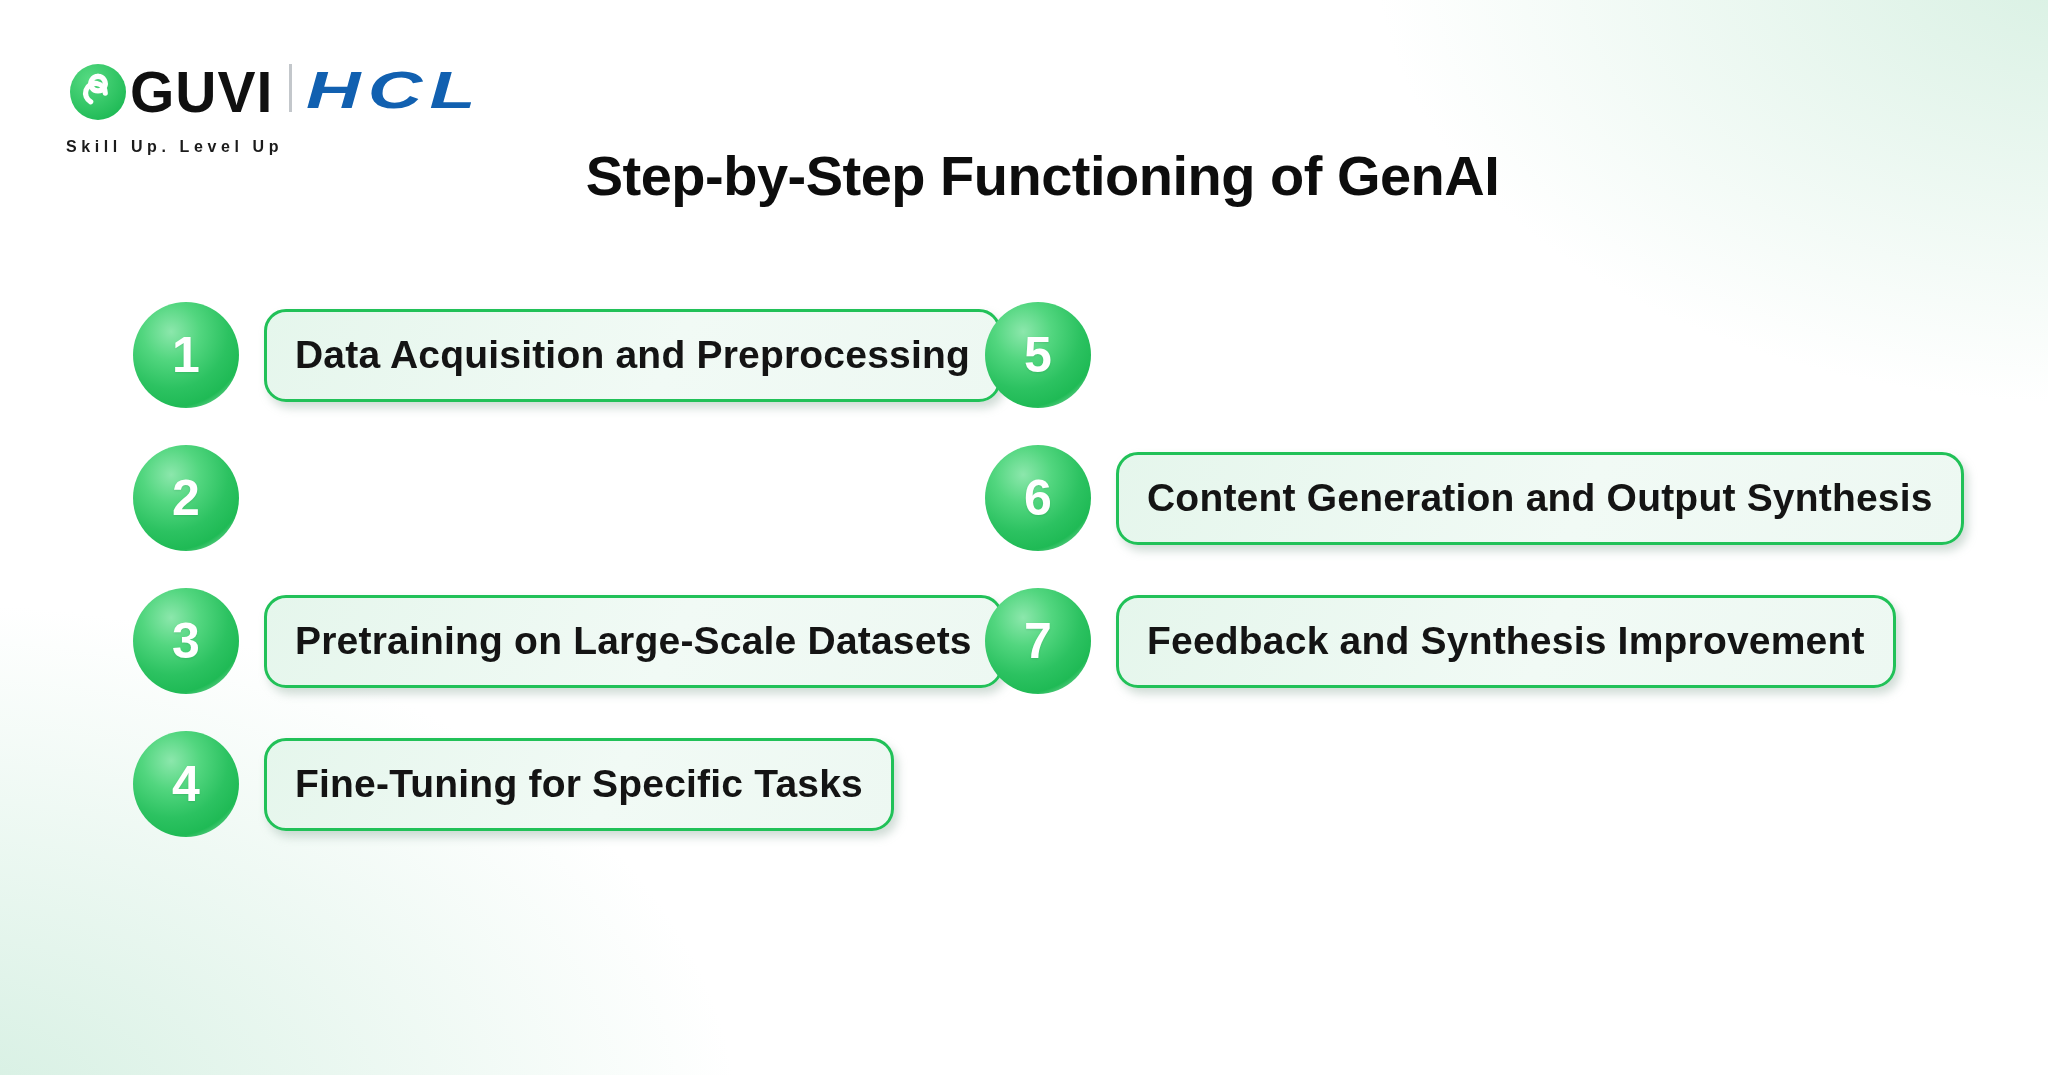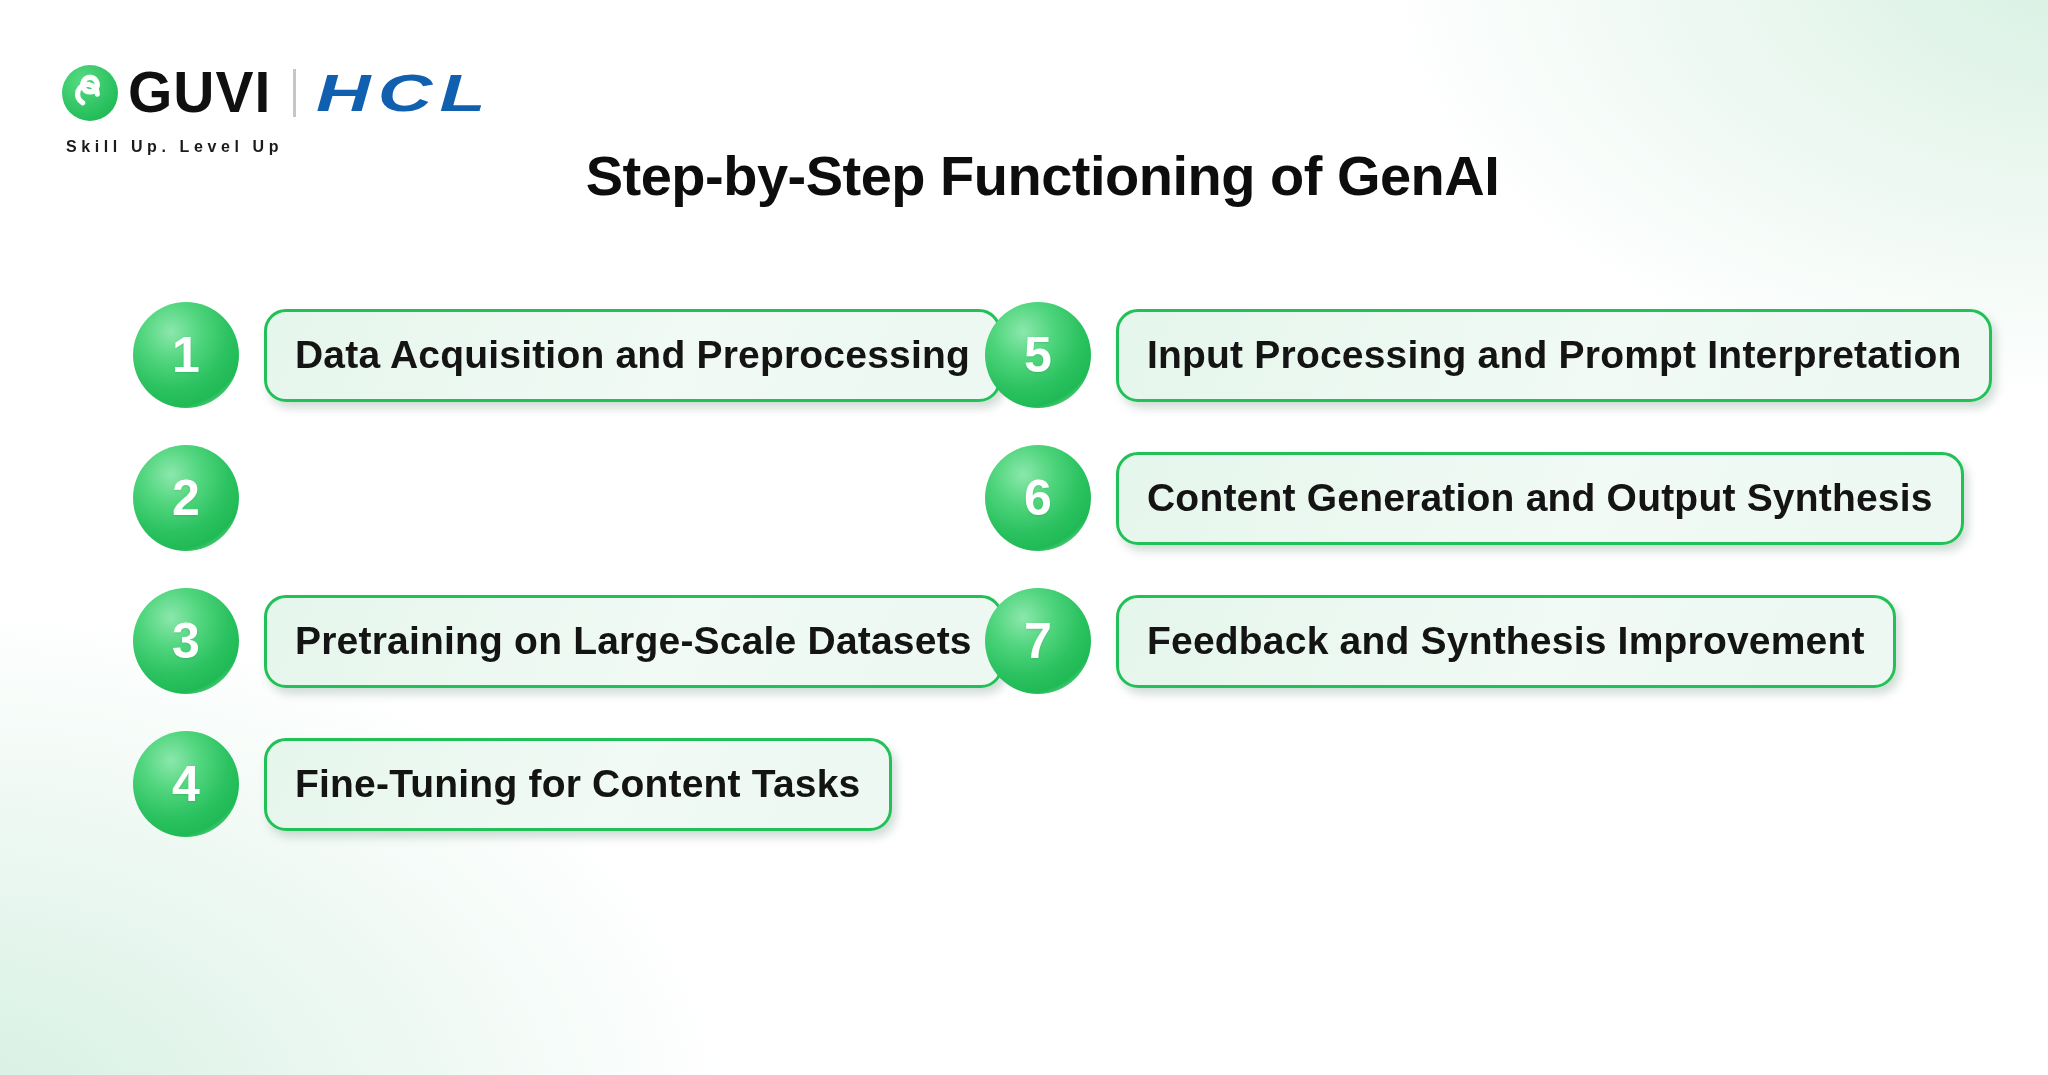--- a/index.html
+++ b/index.html
@@ -9,22 +9,22 @@
     width:2048px; height:1075px;
     font-family:"Liberation Sans", sans-serif;
     background:
       radial-gradient(1150px 720px at 102% -4%, #d7f0e2 0%, rgba(215,240,226,0) 62%),
       radial-gradient(1250px 820px at -3% 105%, #d4efe1 0%, rgba(212,239,225,0) 64%),
       #ffffff;
   }
 
   
   .brand {
-    position:absolute; left:62px; top:64px;
-    display:flex; align-items:center; gap:10px;
+    position:absolute; left:70px; top:64px;
+    display:flex; gap:4px;
   }
   .guvi-icon { width:56px; height:56px; display:block; }
   .guvi-word {
     font-size:57px; font-weight:700; color:#101010; letter-spacing:1px;
     line-height:1;
   }
   .logo-divider {
     width:3px; height:48px; background:#c3c7cb; margin:0 10px 0 12px;
   }
   .hcl-word {
@@ -122,32 +122,29 @@
       </div>
     <div class="pill">
         <span class="pill-label">Pretraining on Large-Scale Datasets</span>
       </div>
   </div>
   <div class="step-row">
     <div class="badge">
         <span class="badge-num">4</span>
       </div>
     <div class="pill">
-        <span class="pill-label">Fine-Tuning for Content Tasks</span>
+        <span class="pill-label">Fine-Tuning for Specific Tasks</span>
       </div>
   </div>
 </div>
 
 <div class="col col-right">
   <div class="step-row">
     <div class="badge">
         <span class="badge-num">5</span>
-      </div>
-    <div class="pill">
-        <span class="pill-label">Input Processing and Prompt Interpretation</span>
       </div>
   </div>
   <div class="step-row">
     <div class="badge">
         <span class="badge-num">6</span>
       </div>
     <div class="pill">
         <span class="pill-label">Content Generation and Output Synthesis</span>
       </div>
   </div>

